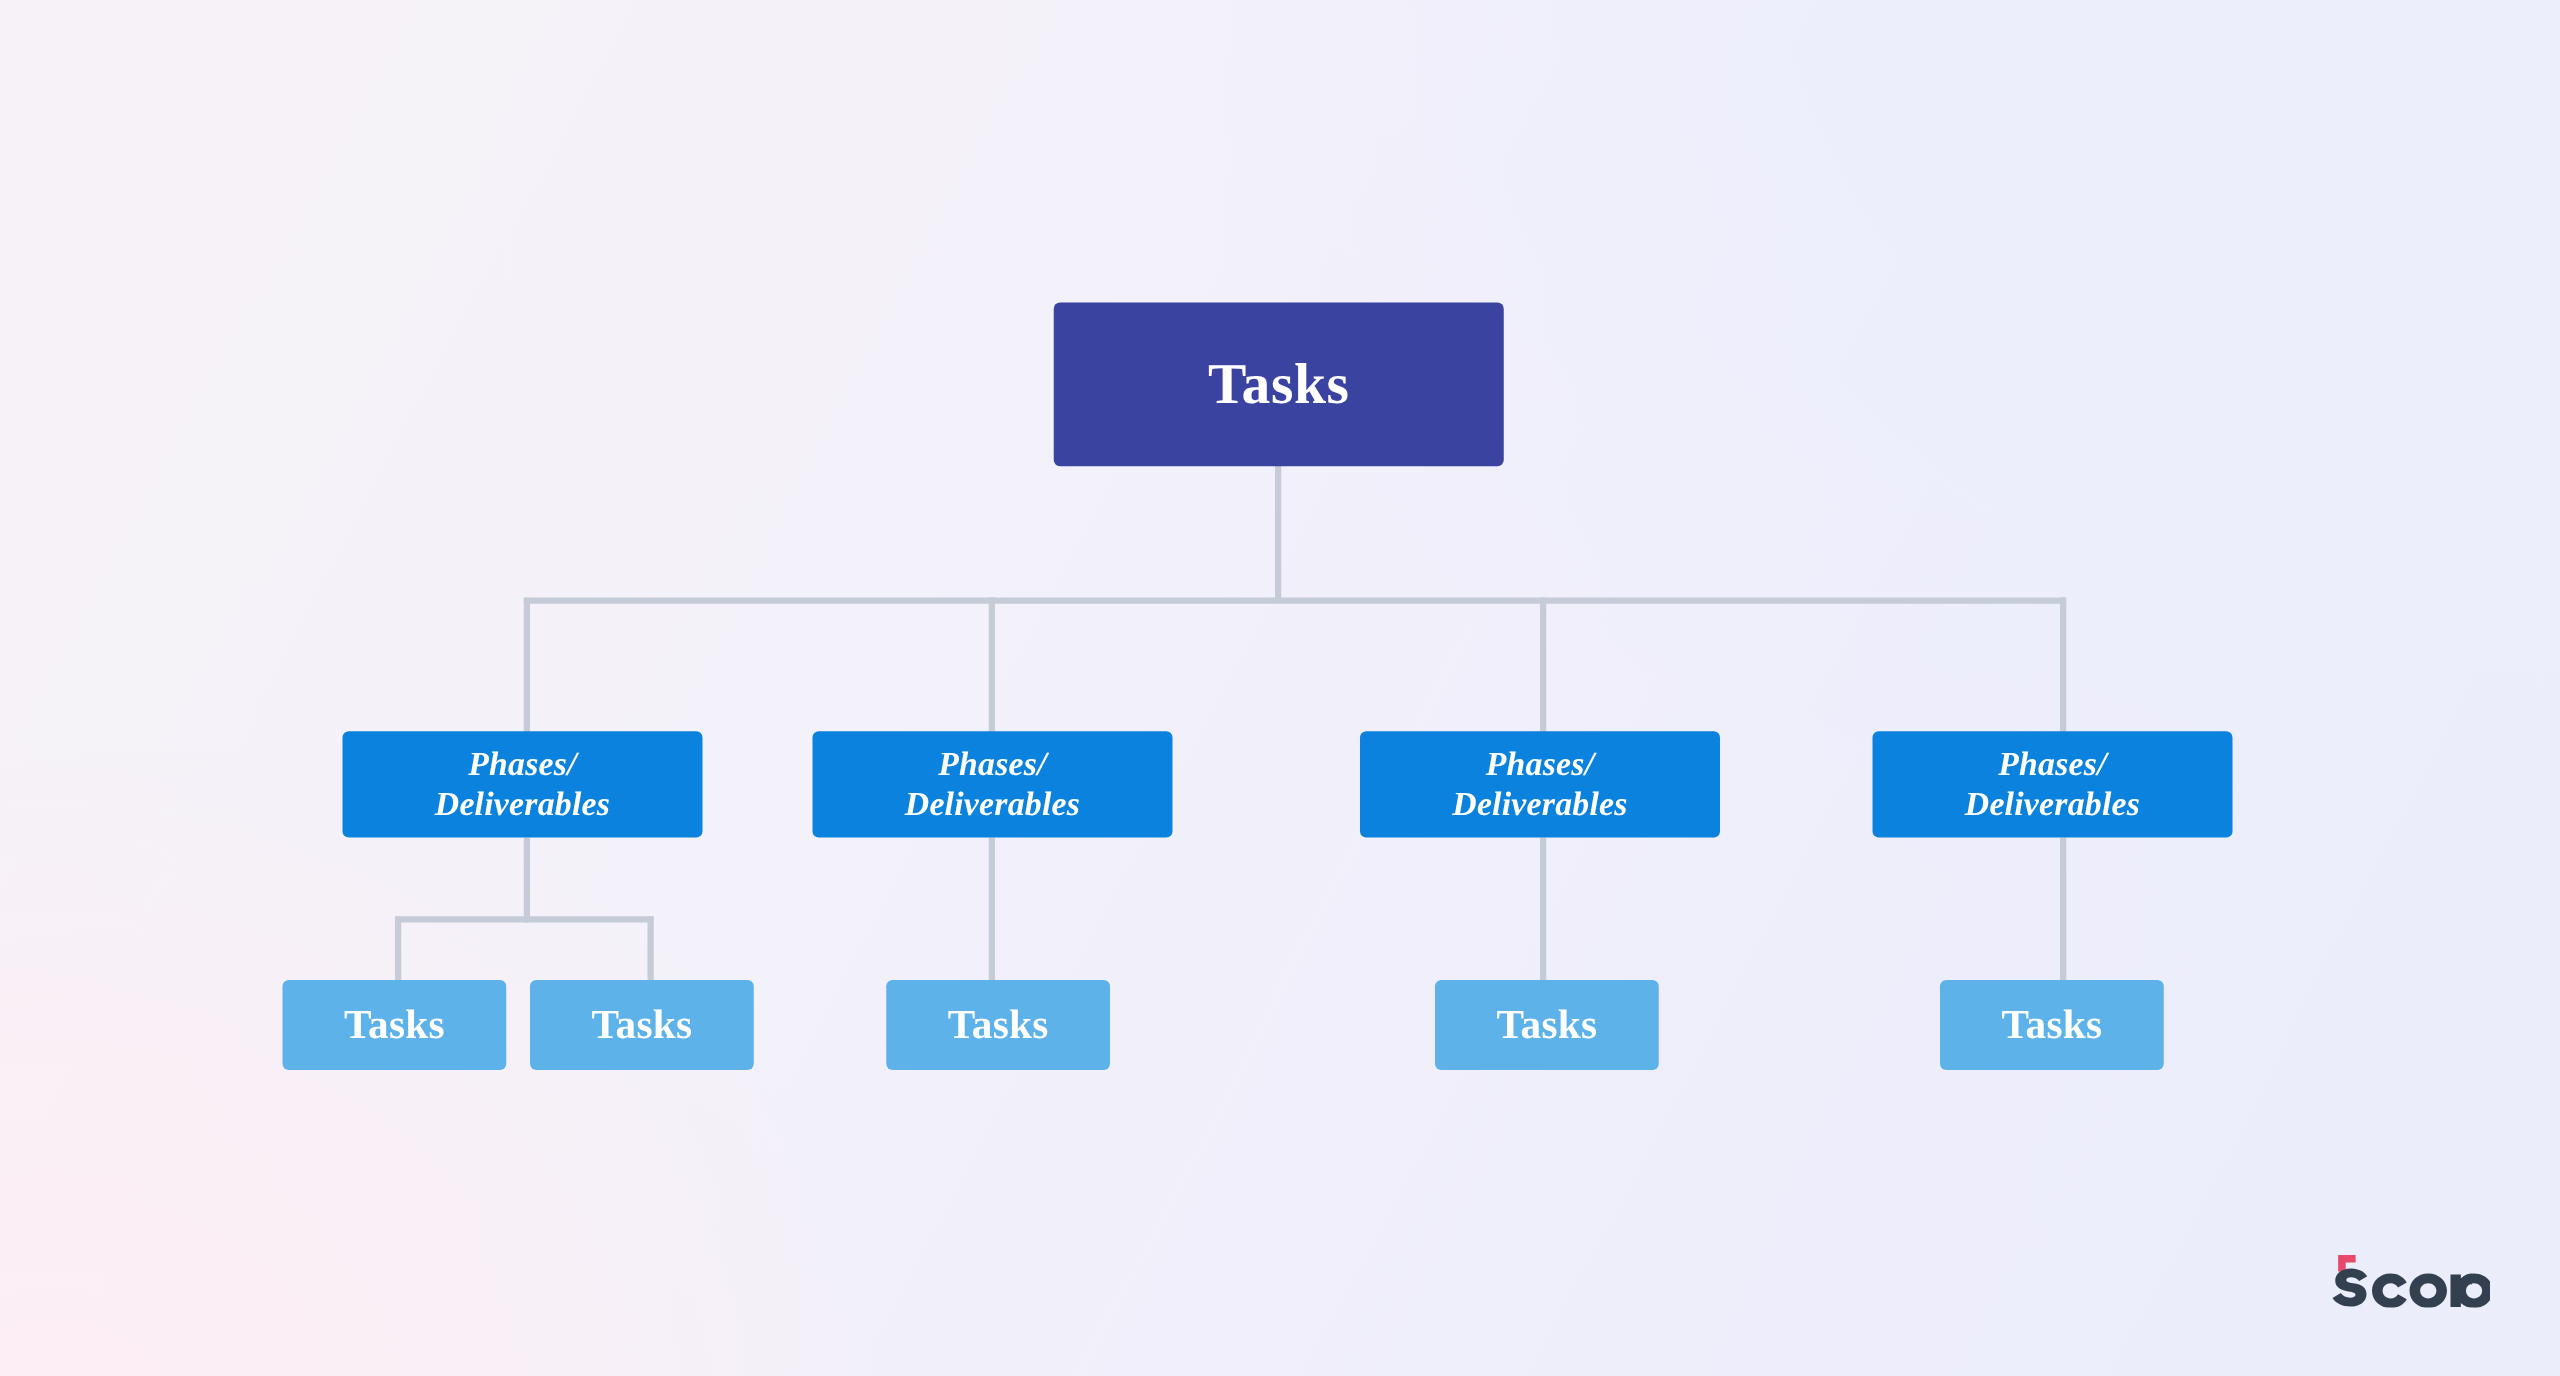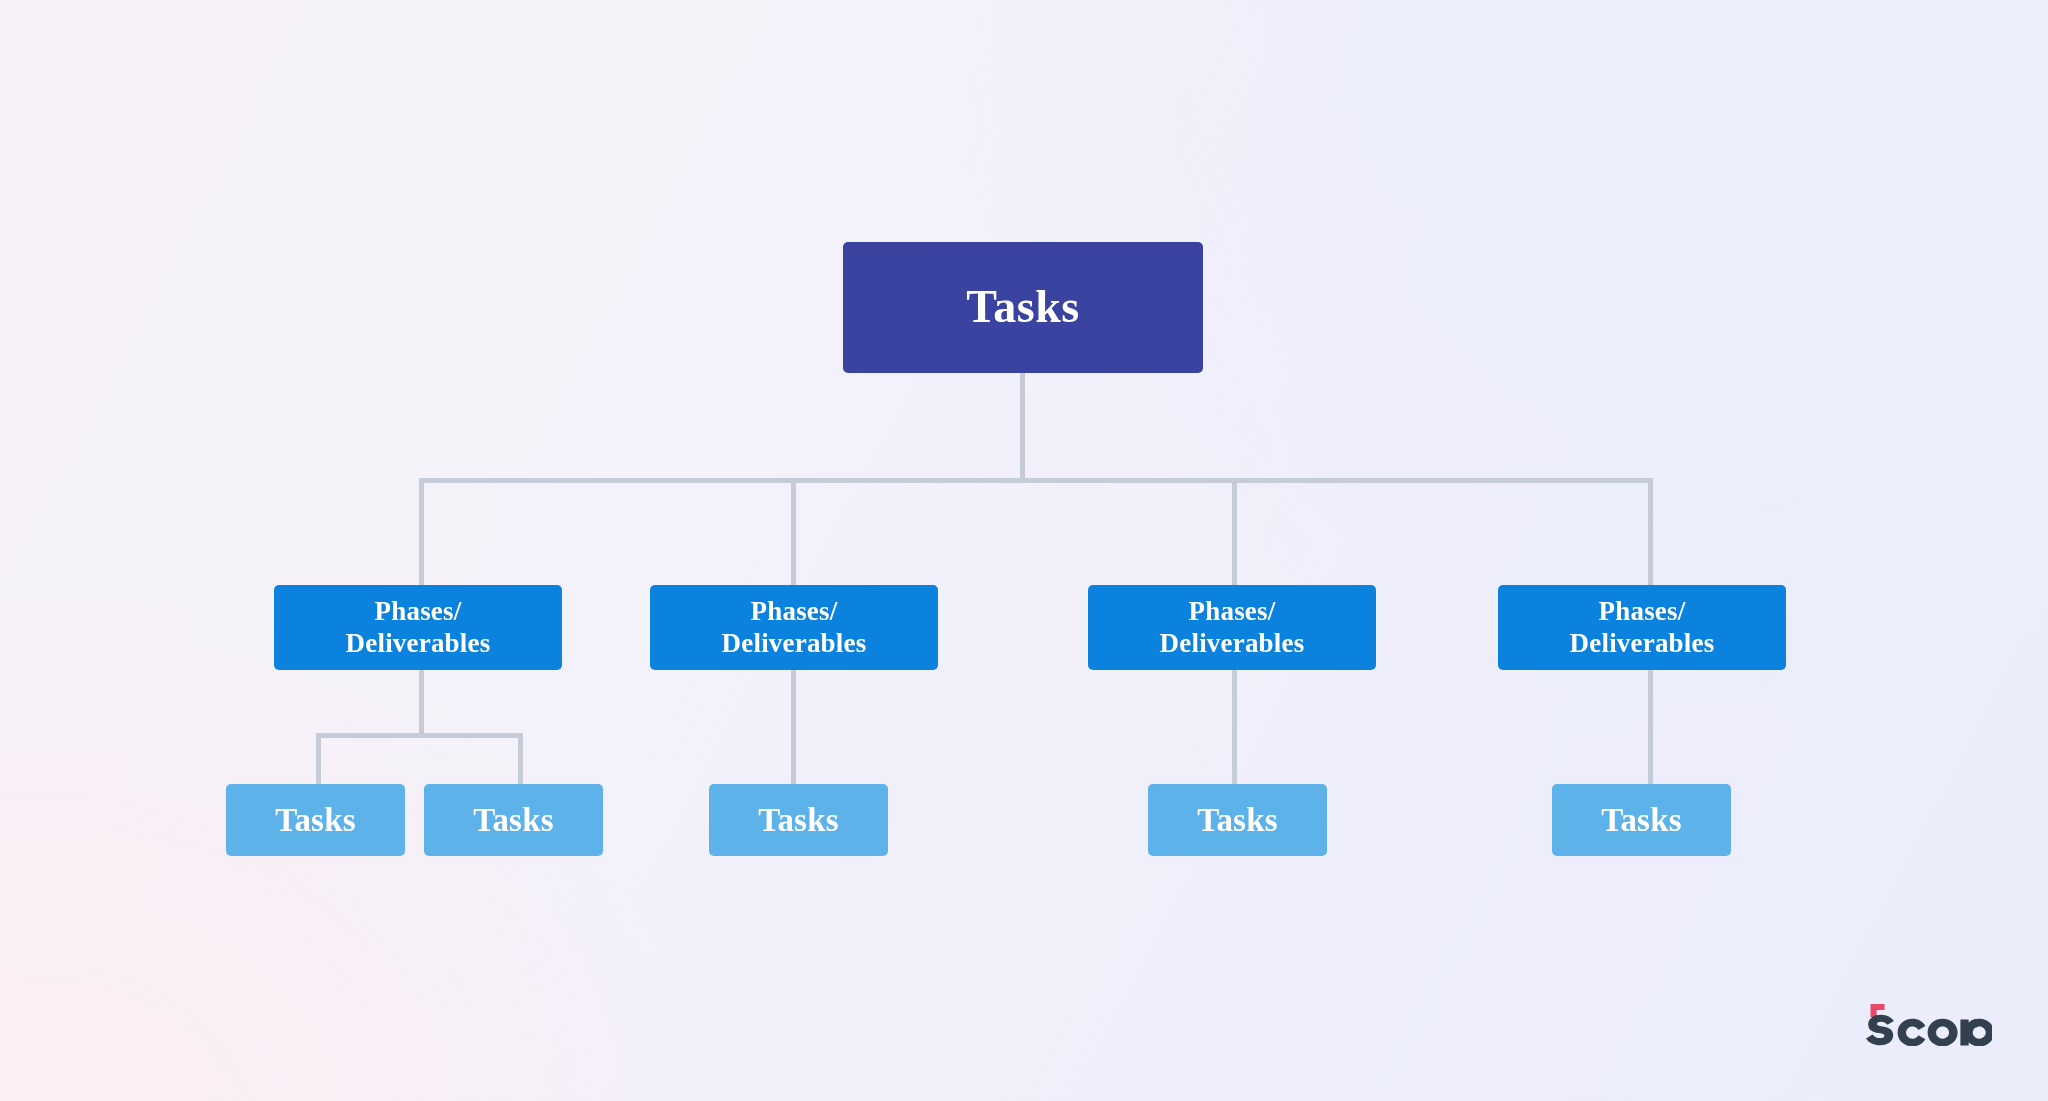--- a/index.html
+++ b/index.html
@@ -51,20 +51,21 @@
   .node-root {
     background: #3a43a0;
     font-size: 46px;
     letter-spacing: 0.5px;
   }
 
   .node-phase {
     background: #0b82dd;
     font-size: 27px;
     padding: 0 10px;
+    font-style: italic;
   }
 
   .node-task {
     background: #5db2ea;
     font-size: 33px;
   }
 
   
   #logo {
     position: absolute;

